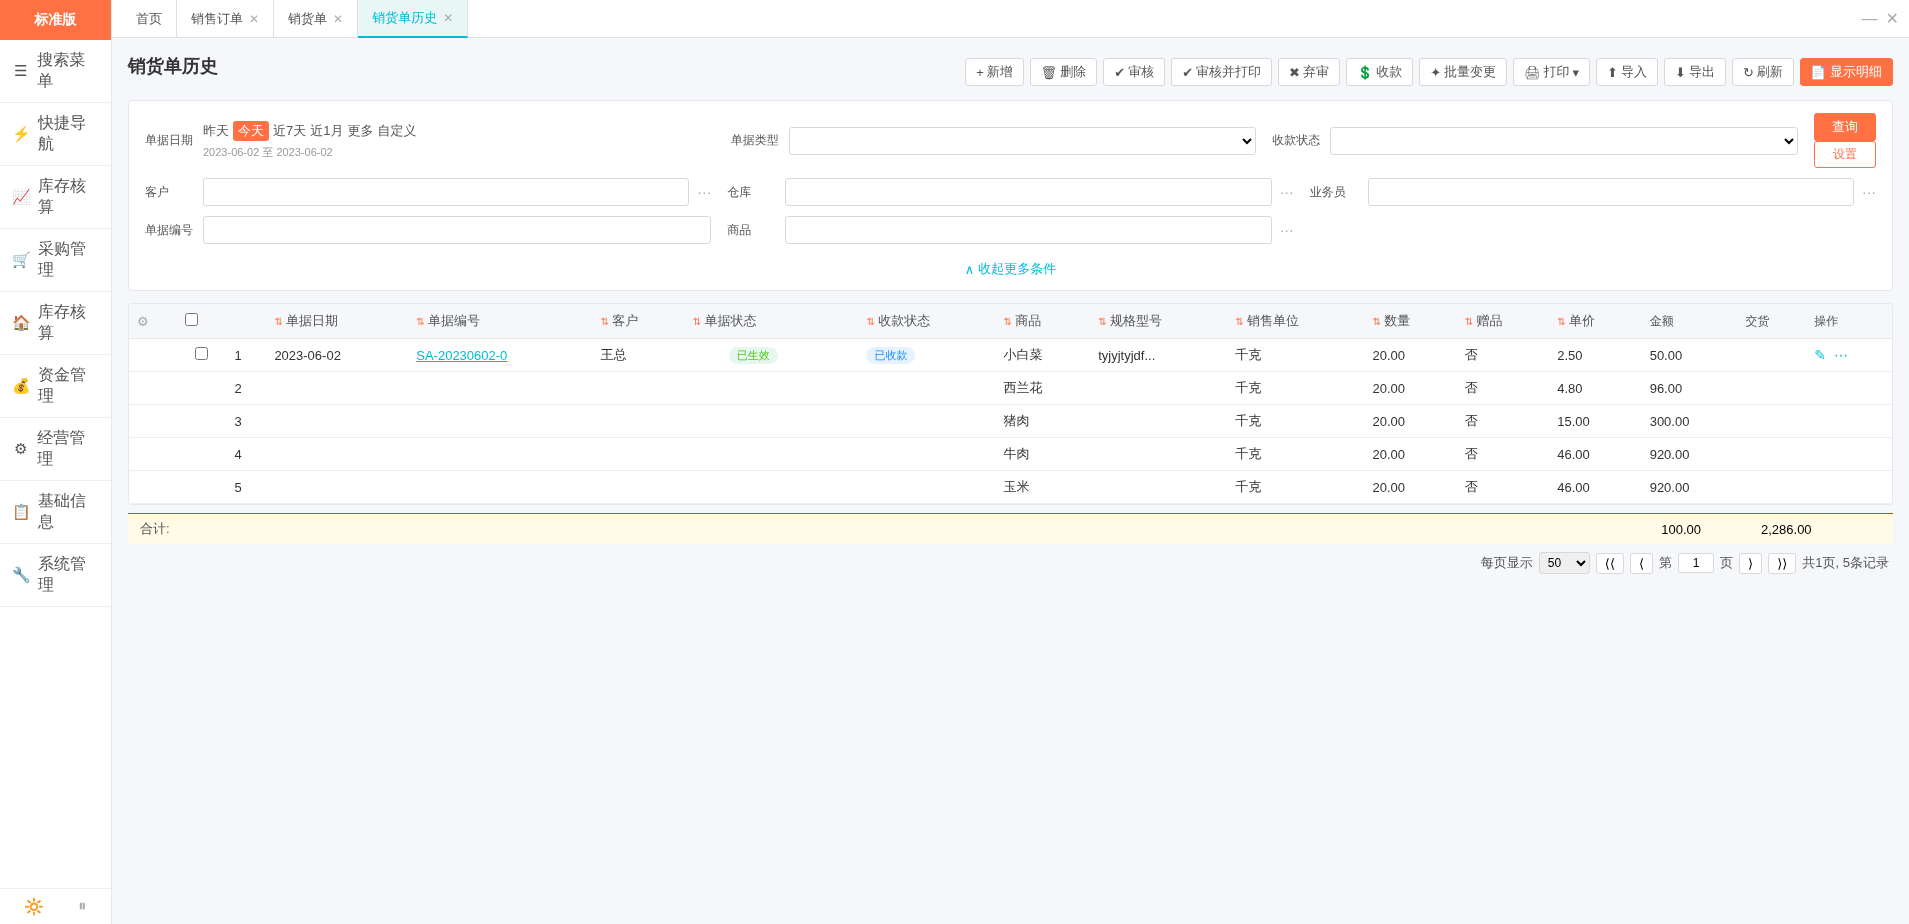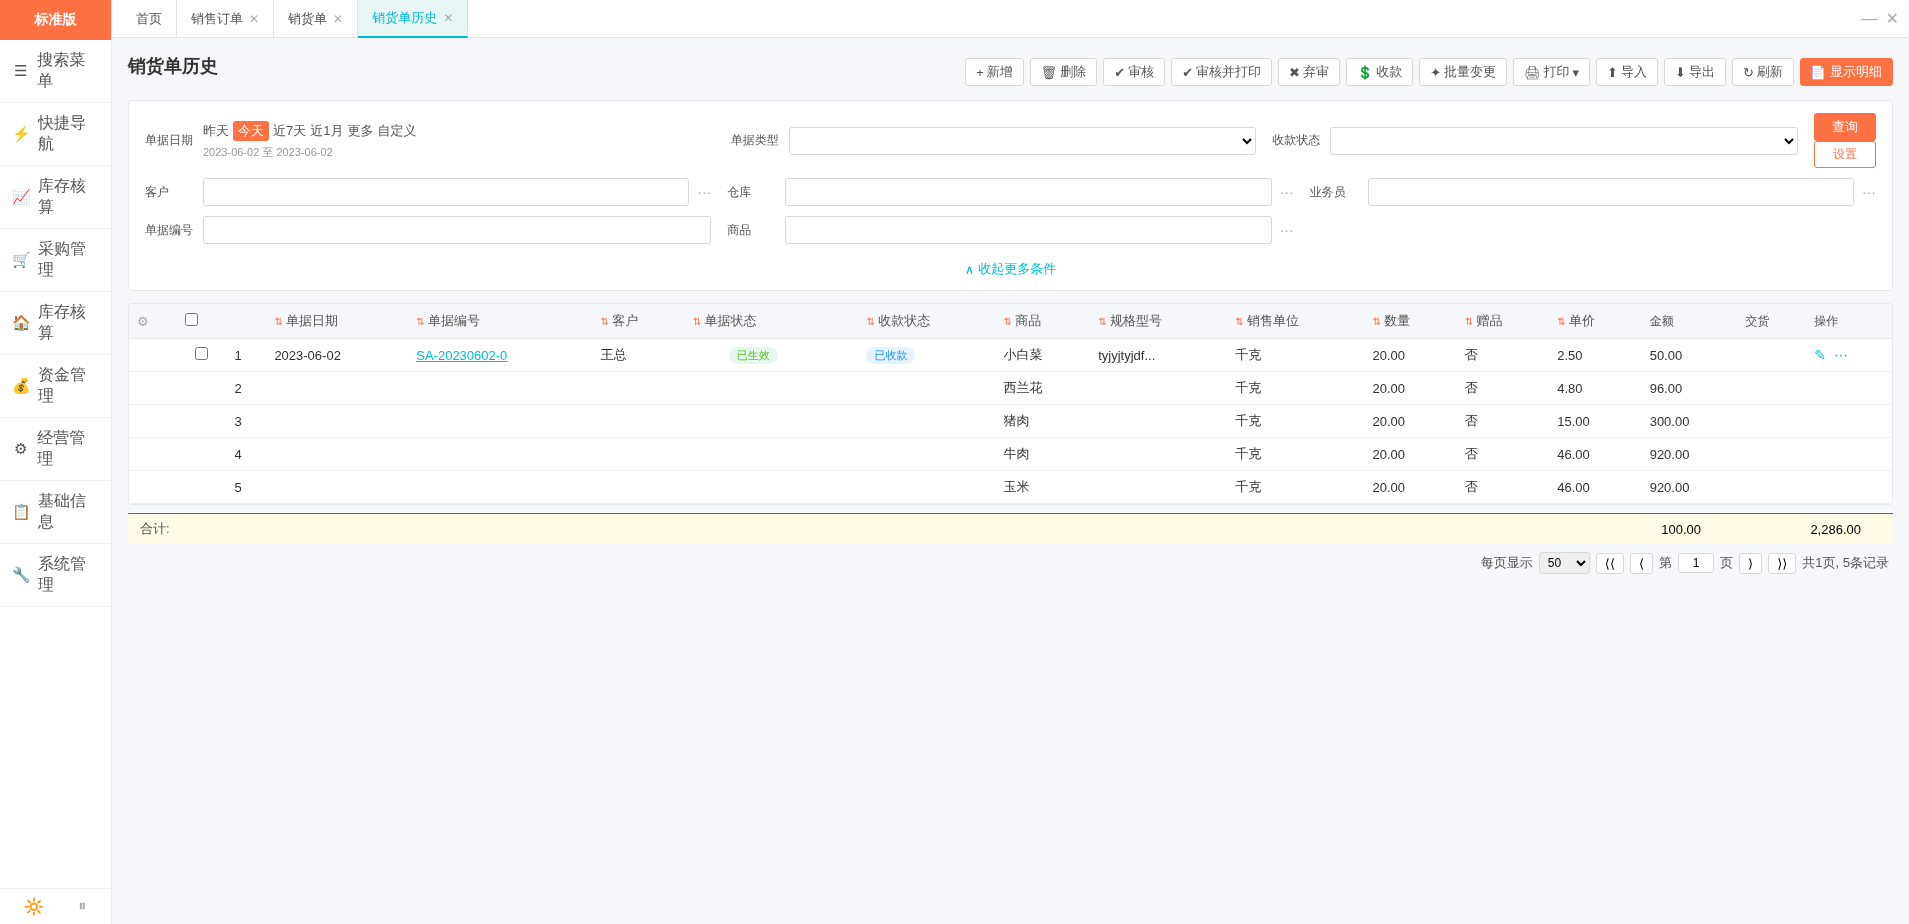--- a/index.html
+++ b/index.html
@@ -269,21 +269,21 @@
       background: #fffbe6;
       border-top: 1px solid #a16207;
       display: flex;
       align-items: center;
       padding: 6px 12px;
       font-size: 12px;
     }
     .total-label { color: #555; margin-right: 20px; min-width: 40px; }
     .total-values { display: flex; flex: 1; }
     .total-qty { flex: 1; text-align: right; padding-right: 60px; }
-    .total-amount { text-align: right; padding-right: 20px; min-width: 120px; }
+    .total-amount { padding-right: 20px; min-width: 120px; }
 
     
     .pagination {
       display: flex;
       align-items: center;
       justify-content: flex-end;
       gap: 6px;
       padding: 8px 4px;
       font-size: 12px;
       color: #555;

